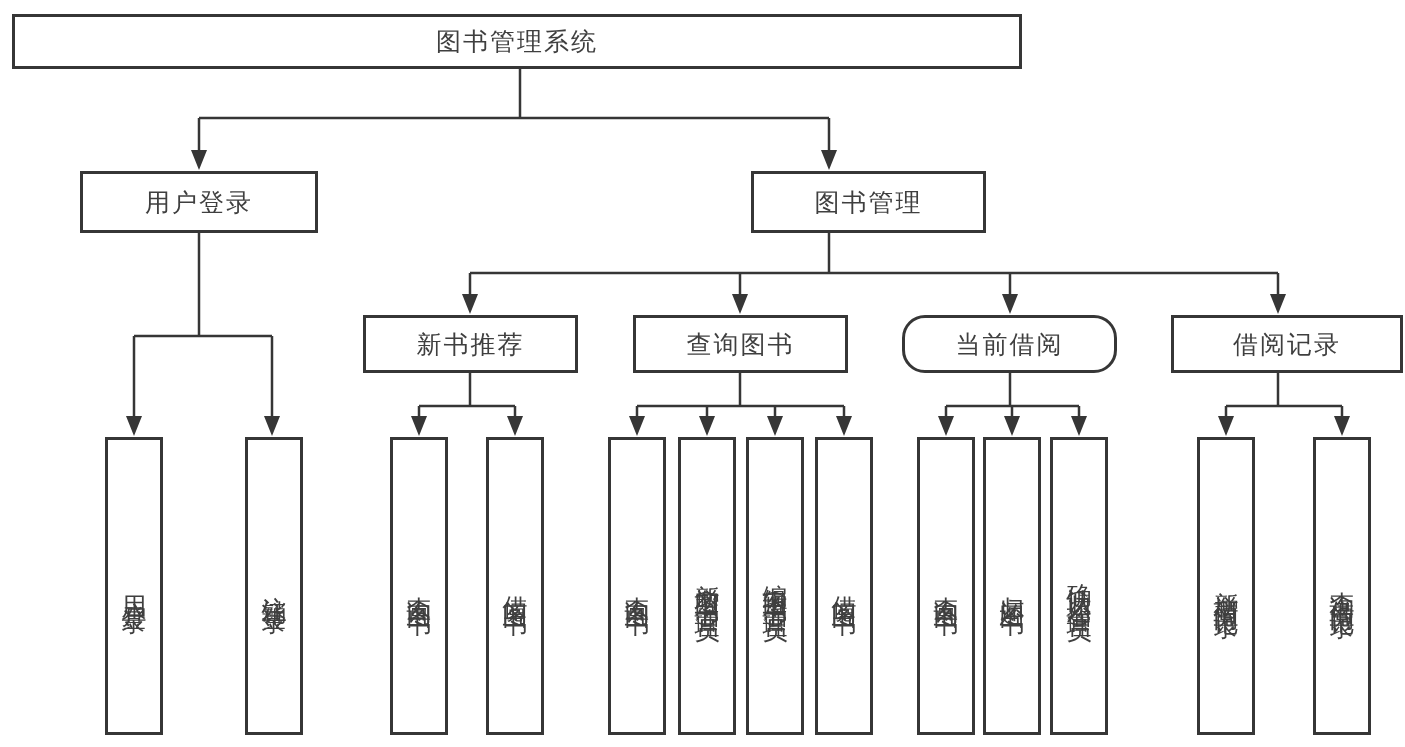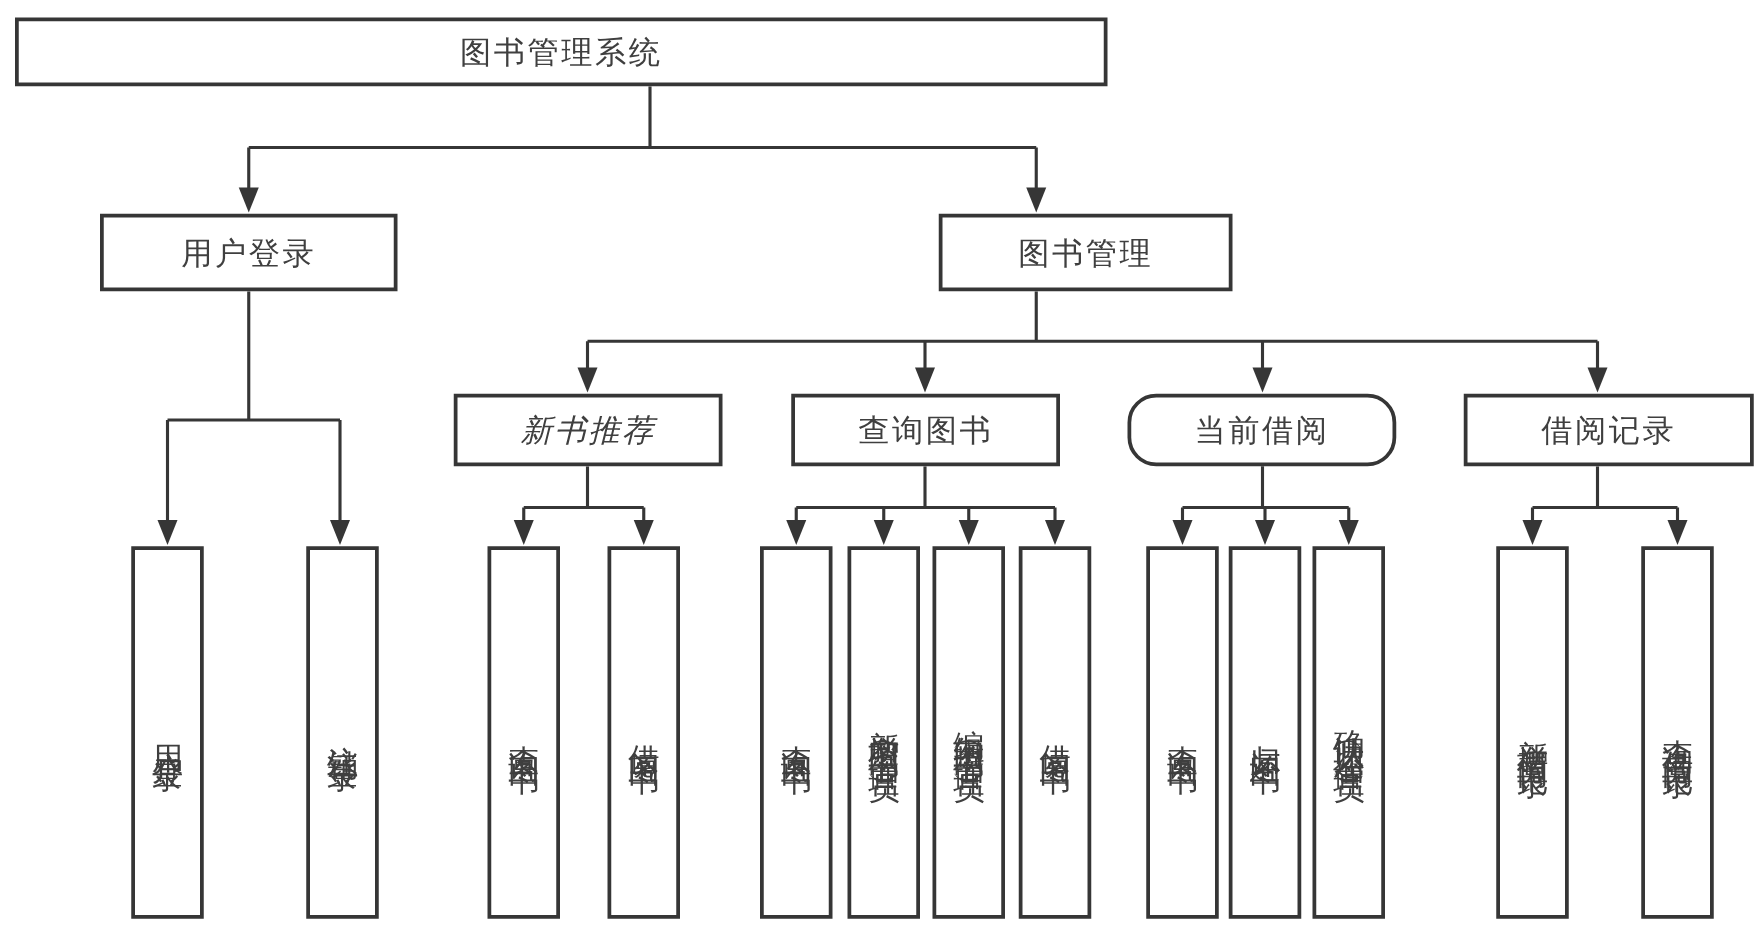--- a/index.html
+++ b/index.html
@@ -126,32 +126,32 @@
     <polygon points="1071,416 1087,416 1079,436" stroke="none"></polygon>
 
     <line x1="1278" y1="373" x2="1278" y2="406"></line>
     <line x1="1226" y1="406" x2="1342" y2="406"></line>
     <line x1="1226" y1="406" x2="1226" y2="426"></line>
     <polygon points="1218,416 1234,416 1226,436" stroke="none"></polygon>
     <line x1="1342" y1="406" x2="1342" y2="426"></line>
     <polygon points="1334,416 1350,416 1342,436" stroke="none"></polygon>
   </svg>
 
-  <div class="hbox" style="left:12px; top:14px; width:874px; height:55px;text-align:center;">
+  <div class="hbox" style="left:12px; top:14px; width:1010px; height:55px;text-align:center;">
     <span>图书管理系统</span>
   </div>
 
   <div class="hbox" style="left:80px; top:171px; width:238px; height:62px;">
     <span>用户登录</span>
   </div>
   <div class="hbox" style="left:711px; top:171px; width:235px; height:62px;margin-left:40px;">
     <span>图书管理</span>
   </div>
 
-  <div class="hbox" style="left:363px; top:315px; width:215px; height:58px;font-style:italic;">
+  <div class="hbox" style="left:363px; top:315px; width:215px; height:58px;">
     <span>新书推荐</span>
   </div>
   <div class="hbox" style="left:633px; top:315px; width:215px; height:58px;">
     <span>查询图书</span>
   </div>
   <div class="hbox" style="left:902px; top:315px; width:215px; height:58px;border-radius:23px;">
     <span>当前借阅</span>
   </div>
   <div class="hbox" style="left:1171px; top:315px; width:232px; height:58px;">
     <span>借阅记录</span>

